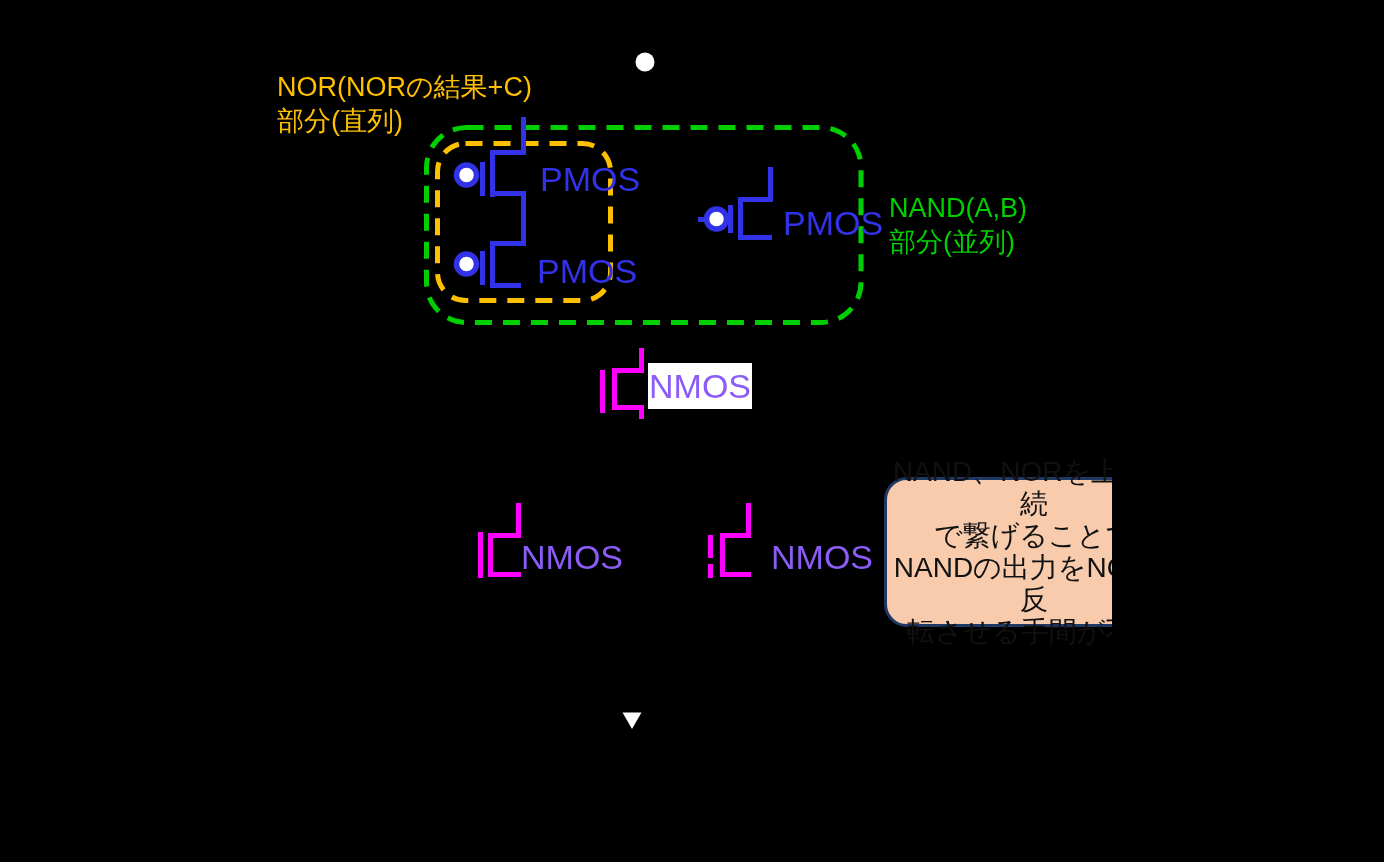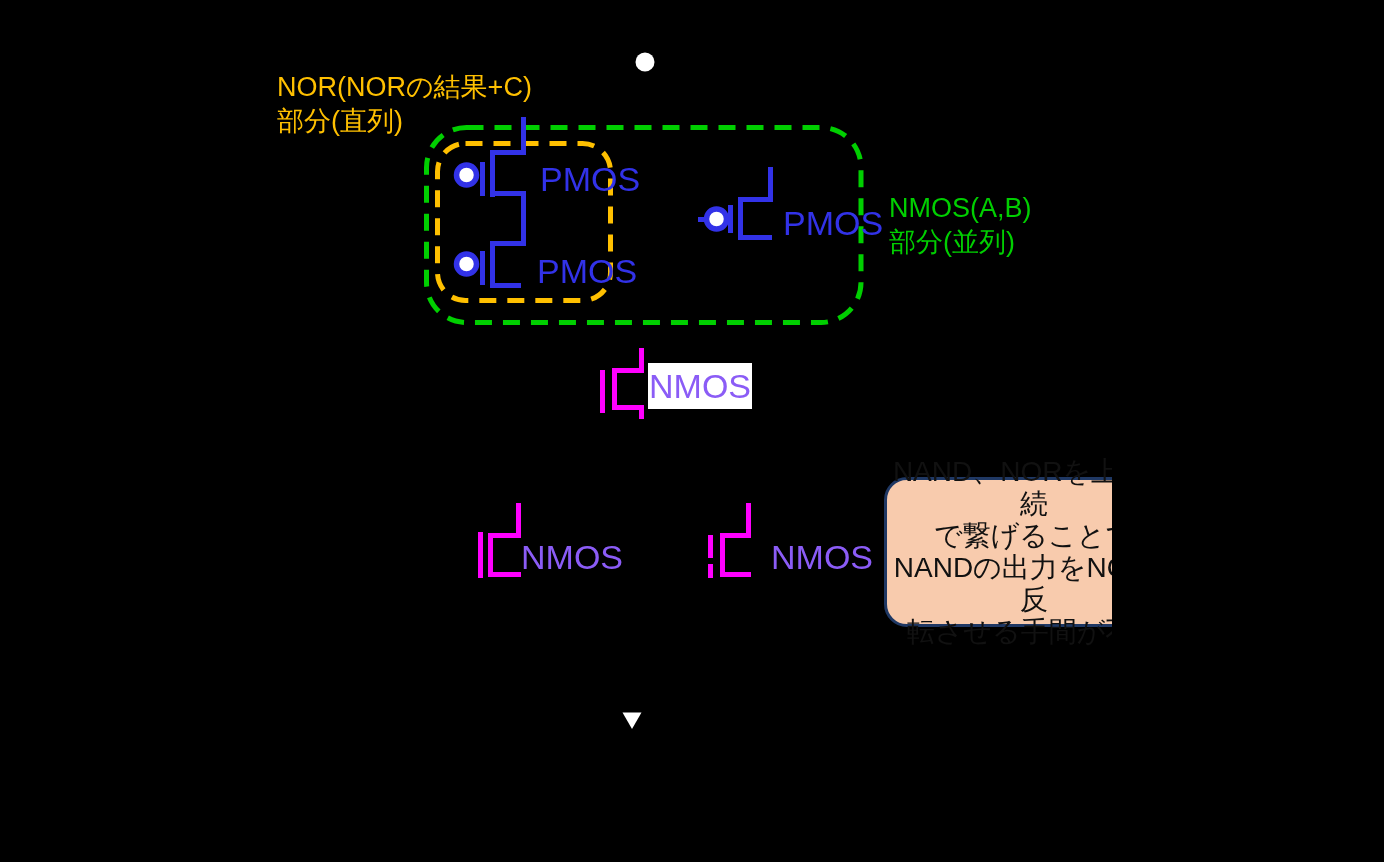--- a/index.html
+++ b/index.html
@@ -94,21 +94,21 @@
       <path d="M710.5 564 V578"></path>
       <path d="M722.5 533 V577"></path>
       <path d="M720 535.5 H748.5 V503"></path>
       <path d="M720 574.5 H751"></path>
     </g>
   </svg>
 
   <div class="abs note-orange">NOR(NORの結果+C)
 部分(直列)</div>
 
-  <div class="abs note-green">NMOS(A,B)
+  <div class="abs note-green">NAND(A,B)
 部分(並列)</div>
 
   <div class="abs t-label lbl-blue pmos1">PMOS</div>
   <div class="abs t-label lbl-blue pmos2">PMOS</div>
   <div class="abs t-label lbl-blue pmos3">PMOS</div>
 
   <div class="abs nmos-mid-box">
     <span class="t-label lbl-magenta">NMOS</span>
   </div>
 

